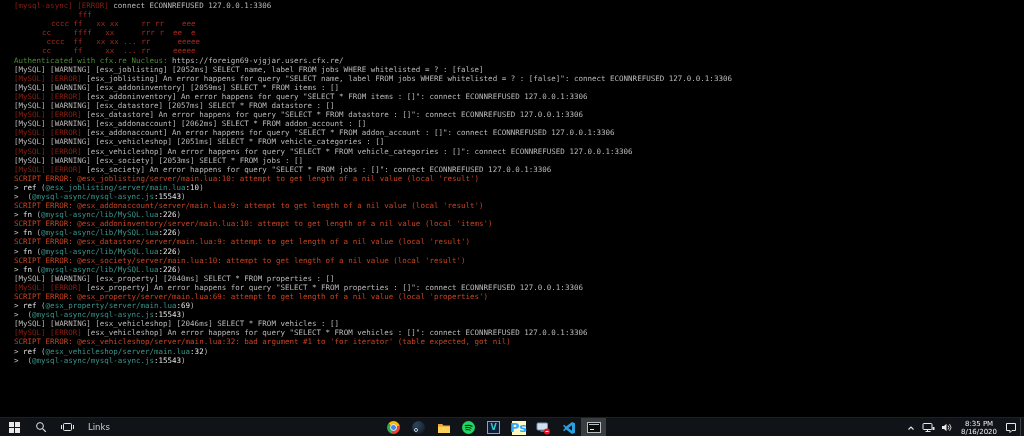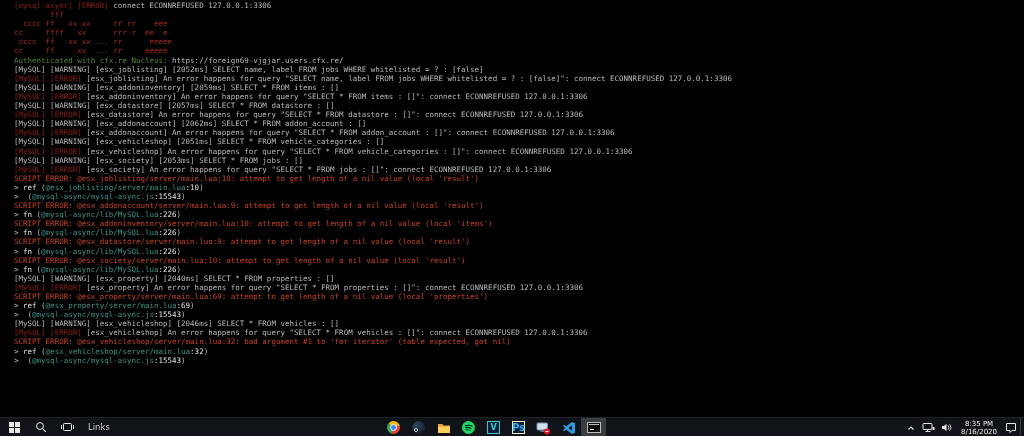--- a/index.html
+++ b/index.html
@@ -10,21 +10,21 @@
   #console {
     position:absolute; left:12px; top:0; width:1024px; height:417px;
     background:#000; padding:1px 0 0 2px; overflow:hidden;
     font-family:"DejaVu Sans Mono", "Liberation Mono", monospace;
     font-size:7.5px; line-height:9.1px;
   }
   .line { white-space:pre; }
   .c-gray   { color:#b9b9b9; }
   .c-white  { color:#e2e2e2; }
   .c-maroon { color:#8b1f10; }
-  .c-red    { color:#a8291c; }
+  .c-red    { color:#a8291c;margin-left:28px; }
   .c-green  { color:#4e8b36; }
   .c-orange { color:#c8431f; }
   .c-teal   { color:#3b9489;margin-top:32px; }
 
   
   #taskbar {
     position:absolute; left:0; bottom:0; width:1024px; height:19px;
     background:#101317; display:flex; align-items:stretch;
     border-top:1px solid #1d2126;
   }
@@ -47,22 +47,22 @@
     display:flex; align-items:center; justify-content:center; }
   .chrome-center { width:7px; height:7px; border-radius:50%; background:#4285f4; border:1.5px solid #f1f1f1; }
 
   .steam-circle { width:13px; height:13px; border-radius:50%;
     background:radial-gradient(circle at 35% 30%, #2a475e 0%, #17202d 75%); position:relative; }
   .steam-circle i { position:absolute; left:2px; bottom:2px; width:4px; height:4px; border-radius:50%;
     background:#0d1420; border:1px solid #cfd8e3; }
 
   .vegas-square { width:13px; height:13px; background:#0d1f3c; border:1px solid #35cdc4;
     color:#35cdc4; font-size:8px; font-weight:bold; display:flex; align-items:center; justify-content:center; }
-  .ps-square { width:13px; height:13px; background:#001d33; border:1px solid #fef9c3;
-    color:#31a8ff; font-size:10px; font-weight:bold; display:flex; align-items:center; justify-content:center; }
+  .ps-square { width:13px; height:13px; background:#001d33; border:7px solid #fef9c3;
+    color:#31a8ff; font-size:13px; font-weight:bold; display:flex; align-items:center; justify-content:center; }
 
   .console-ico { width:14px; height:11px; background:#0a0a0a; border:1px solid #b9bec4; position:relative; }
   .console-ico::before { content:""; position:absolute; left:1px; top:1px; width:10px; height:1px; background:#b9bec4; }
   .console-ico::after { content:""; position:absolute; left:2px; bottom:2px; width:4px; height:1px; background:#e8e8e8; }
 
   #tray { position:absolute; right:0; top:0; height:33px; display:flex; }
   .tray-btn { height:19px; display:flex; align-items:center; justify-content:center; padding:0 3px; }
   #clock { color:#f0f0f0; font-size:7px; line-height:8px; text-align:center; padding:0 5px; }
   #show-desktop { width:4px; height:19px; border-left:1px solid #3a3f45; }
 

